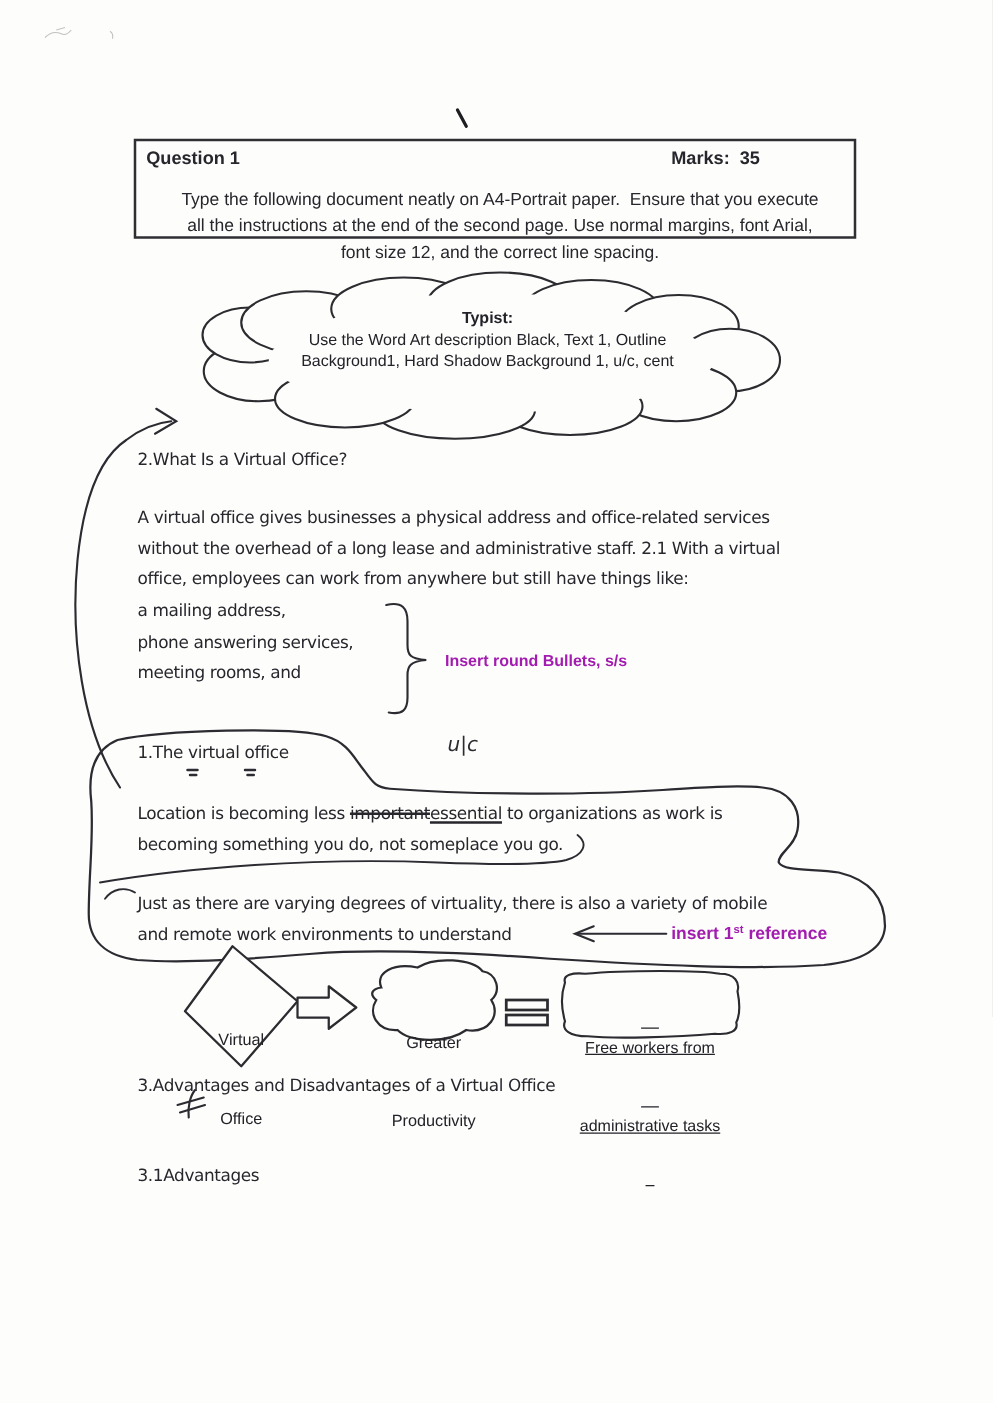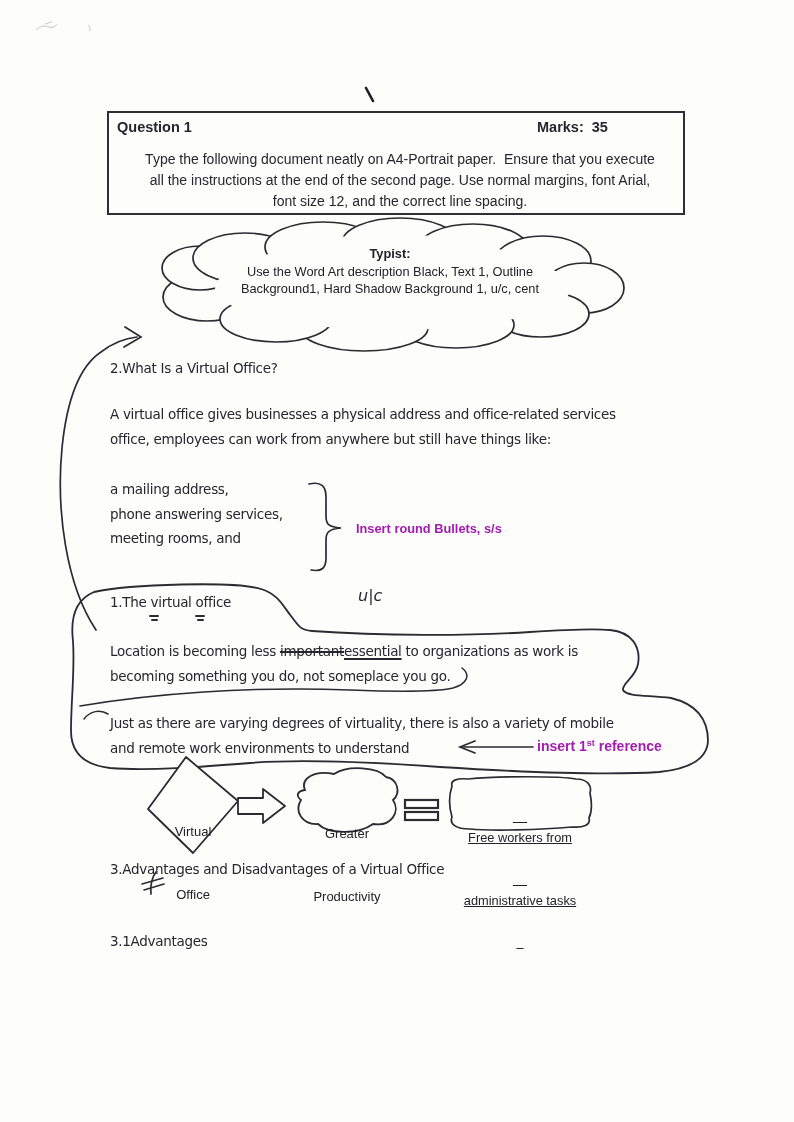--- a/index.html
+++ b/index.html
@@ -5,21 +5,21 @@
   html,body{margin:0;padding:0;background:#e8e8e6;}
   .page{
     position:relative;width:794px;height:1122px;margin:0 auto;
     background:#fdfdfc;overflow:hidden;
     font-family:"Liberation Sans",sans-serif;color:#26262c;
   }
   .ink{position:absolute;left:0;top:0;z-index:1;pointer-events:none;}
 
   
   .qbox{
-    position:absolute;left:107px;top:111px;width:578px;height:104px;
+    position:absolute;left:107px;top:111px;width:578px;height:80px;
     border:2px solid #2e2e33;box-sizing:border-box;z-index:2;
     background:transparent;
   }
   .qrow{position:relative;height:24px;margin-top:4px;}
   .qtitle{position:absolute;left:8px;top:2px;font-weight:bold;font-size:14.5px;}
   .qmarks{position:absolute;left:428px;top:2px;font-weight:bold;font-size:14.5px;white-space:pre;}
   .hdr-lines{margin:8px 0 0 8px;font-size:14px;line-height:21px;text-align:center;}
   .hdr-line{white-space:pre;}
 
   
@@ -168,20 +168,21 @@
     <div class="ct-bold">Typist:</div>
     <div>Use the Word Art description Black, Text 1, Outline</div>
     <div>Background1, Hard Shadow Background 1, u/c, cent</div>
   </div>
 
   <div class="para" style="left:110px;top:356px">
     <div class="body-line">2.What Is a Virtual Office?</div>
   </div>
   <div class="para" style="left:110px;top:402px">
     <div class="body-line">A virtual office gives businesses a physical address and office-related services</div>
+    <div class="body-line">without the overhead of a long lease and administrative staff. 2.1 With a virtual</div>
     <div class="body-line">office, employees can work from anywhere but still have things like:</div>
   </div>
   <div class="para" style="left:110px;top:477px">
     <div class="body-line">a mailing address,</div>
     <div class="body-line">phone answering services,</div>
     <div class="body-line">meeting rooms, and</div>
   </div>
   <div class="note" style="left:356px;top:521px">Insert round Bullets, s/s</div>
 
   <div class="para" style="left:110px;top:590px">

